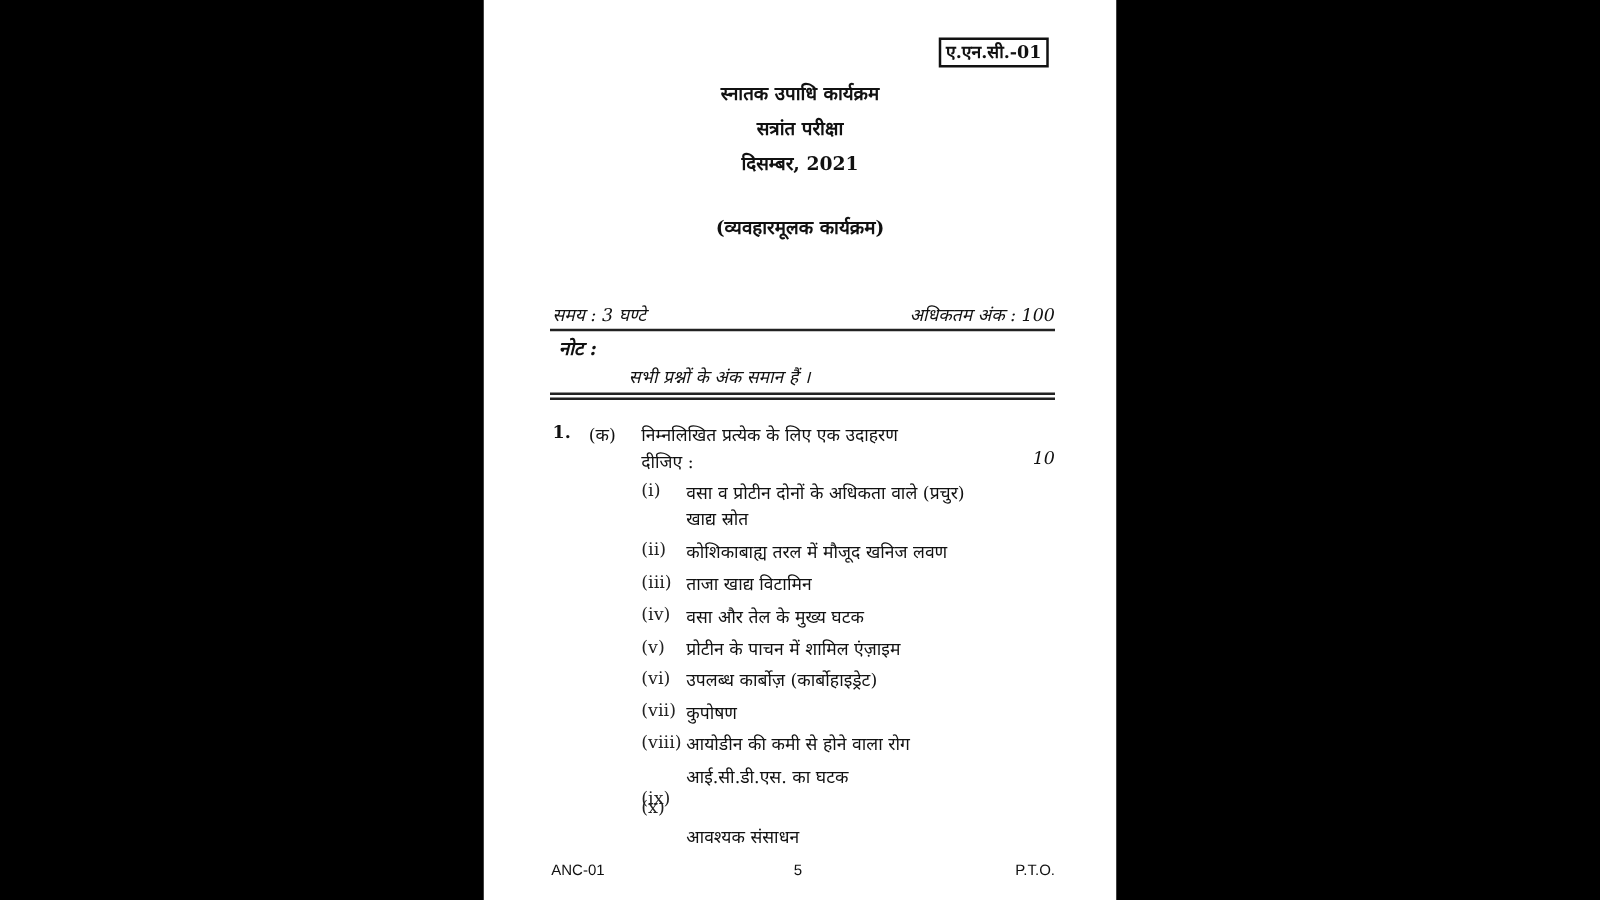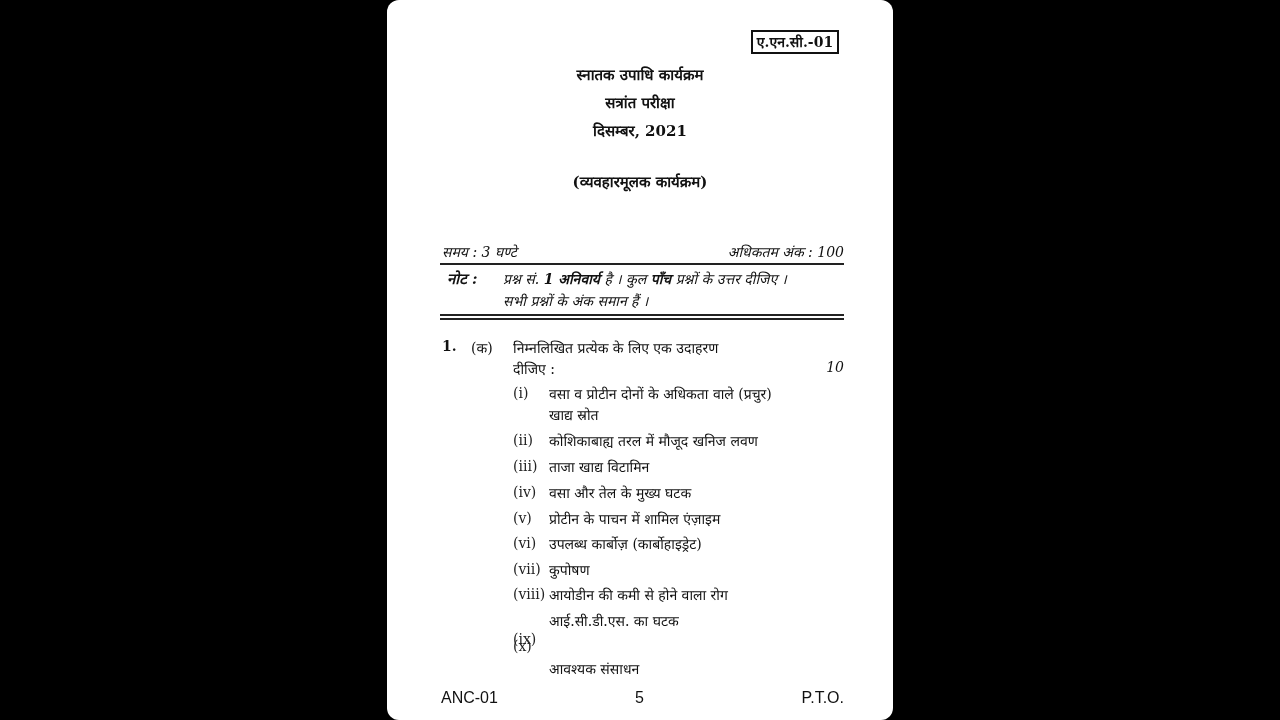--- a/index.html
+++ b/index.html
@@ -5,60 +5,56 @@
     html, body { margin: 0; padding: 0; }
     body {
       width: 1280px; height: 720px; background: #000; overflow: hidden;
       position: relative;
       font-family: "DejaVu Serif", "Liberation Serif", serif;
       color: #111;
     }
     .page {
       position: absolute; left: 387px; top: 0; width: 506px; height: 720px;
       background: #fff;
-      border-radius: 12px;
     }
     .abs { position: absolute; white-space: nowrap; }
     .code-box {
       position: absolute; left: 364px; top: 30px; width: 88px; height: 24px;
       border: 2px solid #111; box-sizing: border-box;
       font-weight: bold; font-size: 14px; line-height: 20px; text-align: center;
     }
     .center { left: 0; width: 506px; text-align: center; font-weight: bold; font-size: 15px; }
     .meta { font-style: italic; font-size: 14px; }
     .rule { position: absolute; left: 53px; width: 404px; background: #222; }
     .note-label { font-weight: bold; font-style: italic; font-size: 15px; }
     .note-text { font-style: italic; font-size: 14px; }
     .q { font-size: 14px; }
     .q b { font-weight: bold; }
     .roman { font-size: 14px; color: #222; }
-    .footer { font-family: "Liberation Sans", sans-serif; font-size: 16px; }
+    .footer { font-family: "Liberation Sans", sans-serif; font-size: 12px; }
   </style>
 </head>
 <body>
 
 <div class="page">
 
   <div class="code-box">ए.एन.सी.-01</div>
 
   <div class="abs center" style="top:64px;">स्नातक उपाधि कार्यक्रम</div>
   <div class="abs center" style="top:92px;">सत्रांत परीक्षा</div>
   <div class="abs center" style="top:120px;">दिसम्बर,  2021</div>
 
   <div class="abs center" style="top:171px;">(व्यवहारमूलक कार्यक्रम)</div>
 
   <div class="abs meta" style="left:55px; top:242px;">समय : 3 घण्टे</div>
   <div class="abs meta" style="right:49px; top:242px;">अधिकतम अंक : 100</div>
 
   <div class="rule" style="top:263px; height:2px;"></div>
 
   <div class="abs note-label" style="left:60px; top:268px;">नोट :</div>
-  <div class="abs note-text" style="left:116px; top:269px;">
-    <span>प्रश्न सं. </span><b>1 अनिवार्य</b><span> है । कुल </span><b>पाँच</b><span> प्रश्नों के उत्तर दीजिए ।</span>
-  </div>
   <div class="abs note-text" style="left:116px; top:291px;">सभी प्रश्नों के अंक समान हैं ।</div>
 
   <div class="rule" style="top:314px; height:2px;"></div>
   <div class="rule" style="top:318px; height:1.5px;"></div>
 
   <div class="abs q" style="left:55px; top:338px;"><b>1.</b></div>
   <div class="abs q" style="left:84px; top:338px;">(क)</div>
   <div class="abs q" style="left:126px; top:338px;">निम्नलिखित   प्रत्येक   के   लिए   एक   उदाहरण</div>
   <div class="abs q" style="left:126px; top:359px;">दीजिए :</div>
   <div class="abs q" style="right:49px; top:359px; font-style:italic;">10</div>

